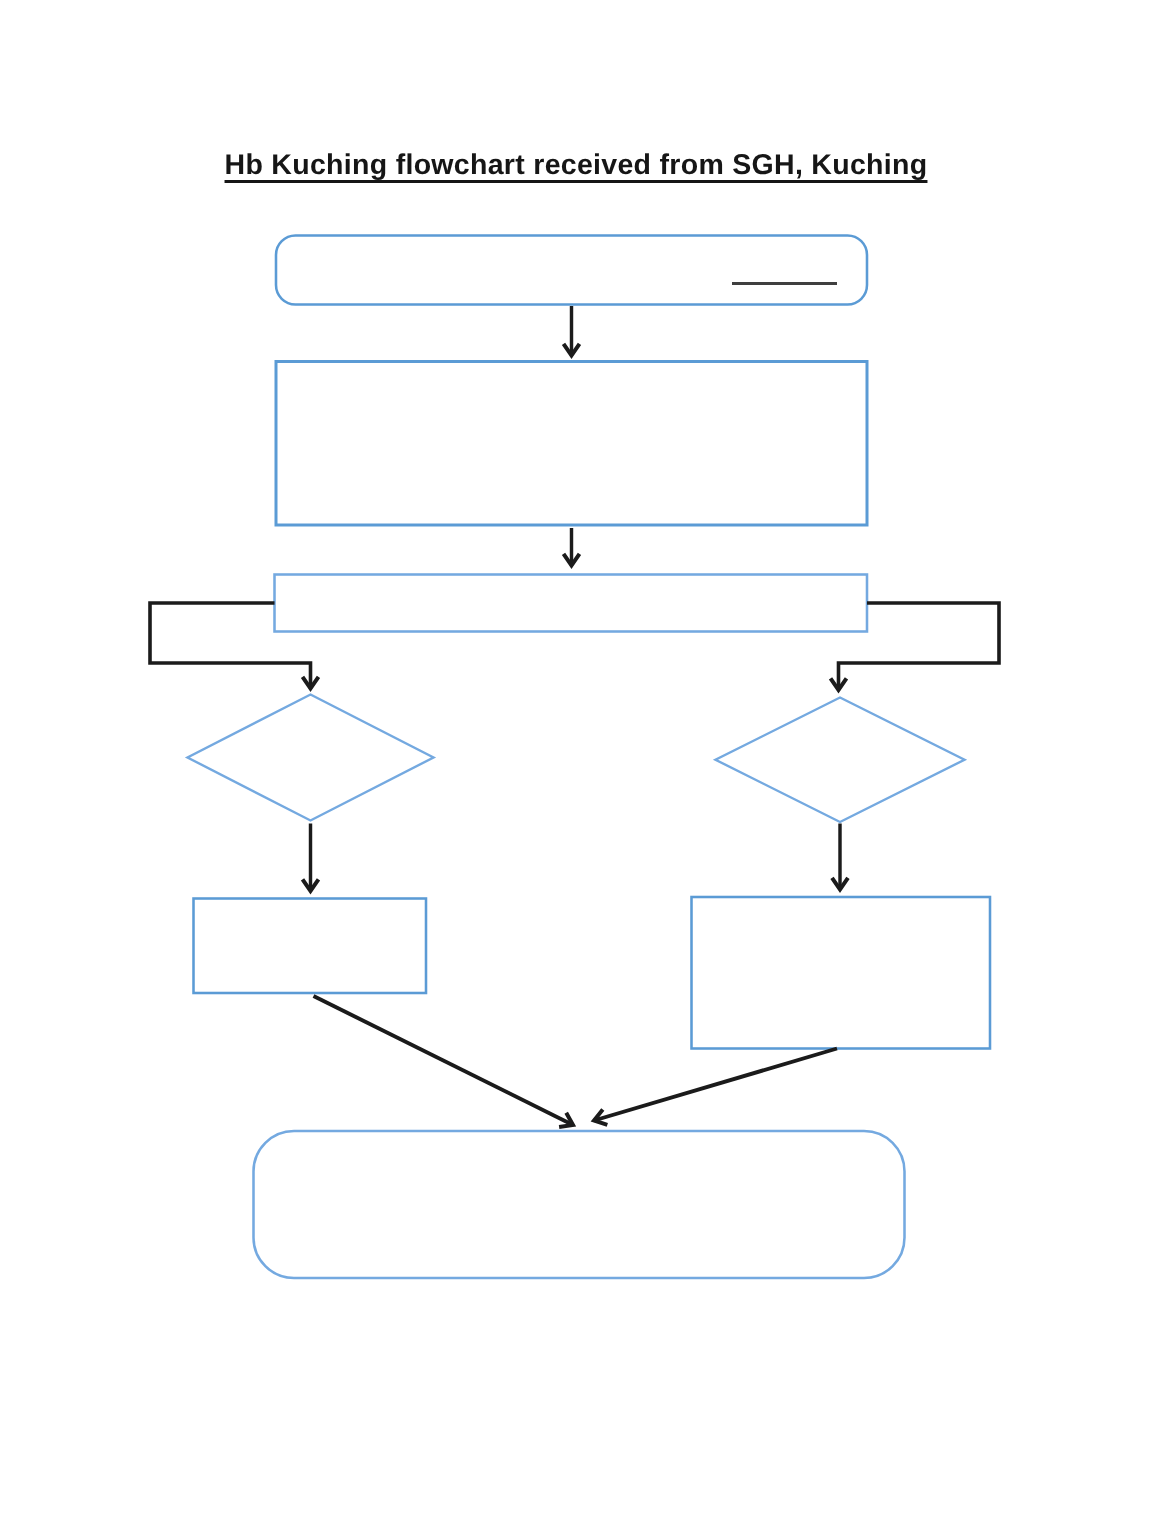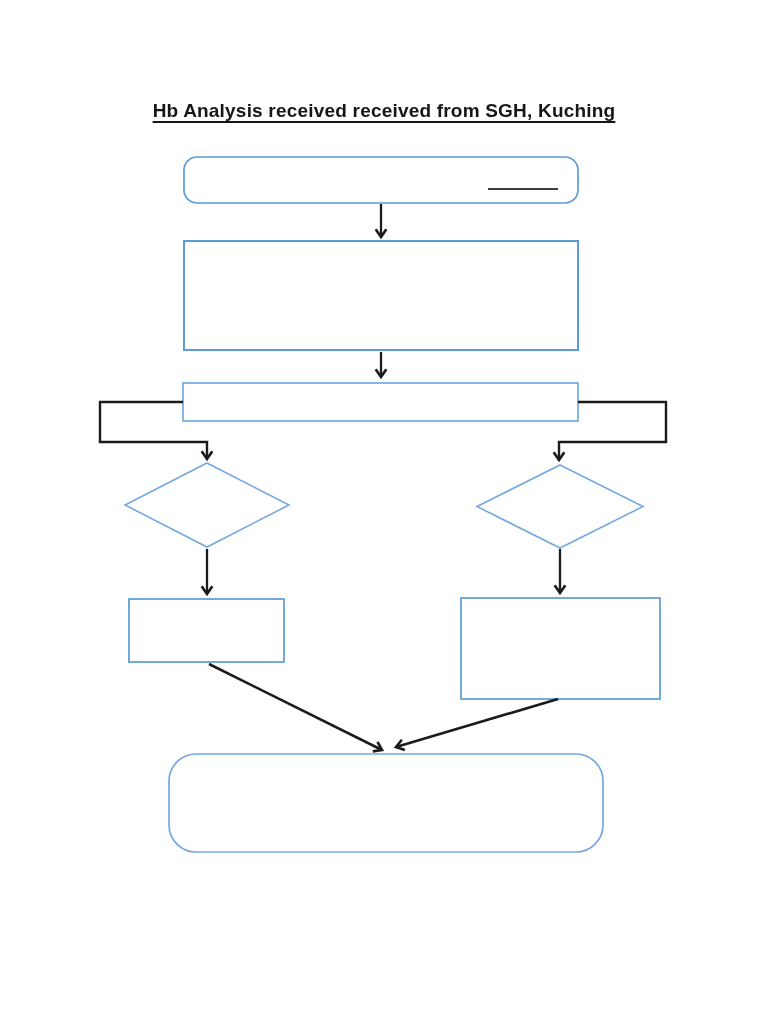--- a/index.html
+++ b/index.html
@@ -31,21 +31,21 @@
     left: 0;
   }
   .shape { fill: #ffffff; }
   .connector { fill: none; }
 </style>
 </head>
 <body>
 
 <div class="page">
 
-  <div class="doc-title">Hb Analysis received received from SGH, Kuching</div>
+  <div class="doc-title">Hb Kuching flowchart received from SGH, Kuching</div>
 
   <svg class="flowchart-svg" width="768" height="1024" viewBox="0 0 768 1024">
     <defs>
       <marker id="arrow" viewBox="0 0 10 10" refX="7" refY="5" markerWidth="14" markerHeight="14" markerUnits="userSpaceOnUse" orient="auto-start-reverse">
         <path d="M1.5,1.2 L7,5 L1.5,8.8" fill="none" stroke="#1b1b1b" stroke-width="1.9"></path>
       </marker>
     </defs>
 
     <rect class="shape" x="184" y="157" width="394" height="46" rx="13" stroke-width="1.7" stroke="#5b9bd5"></rect>
 

